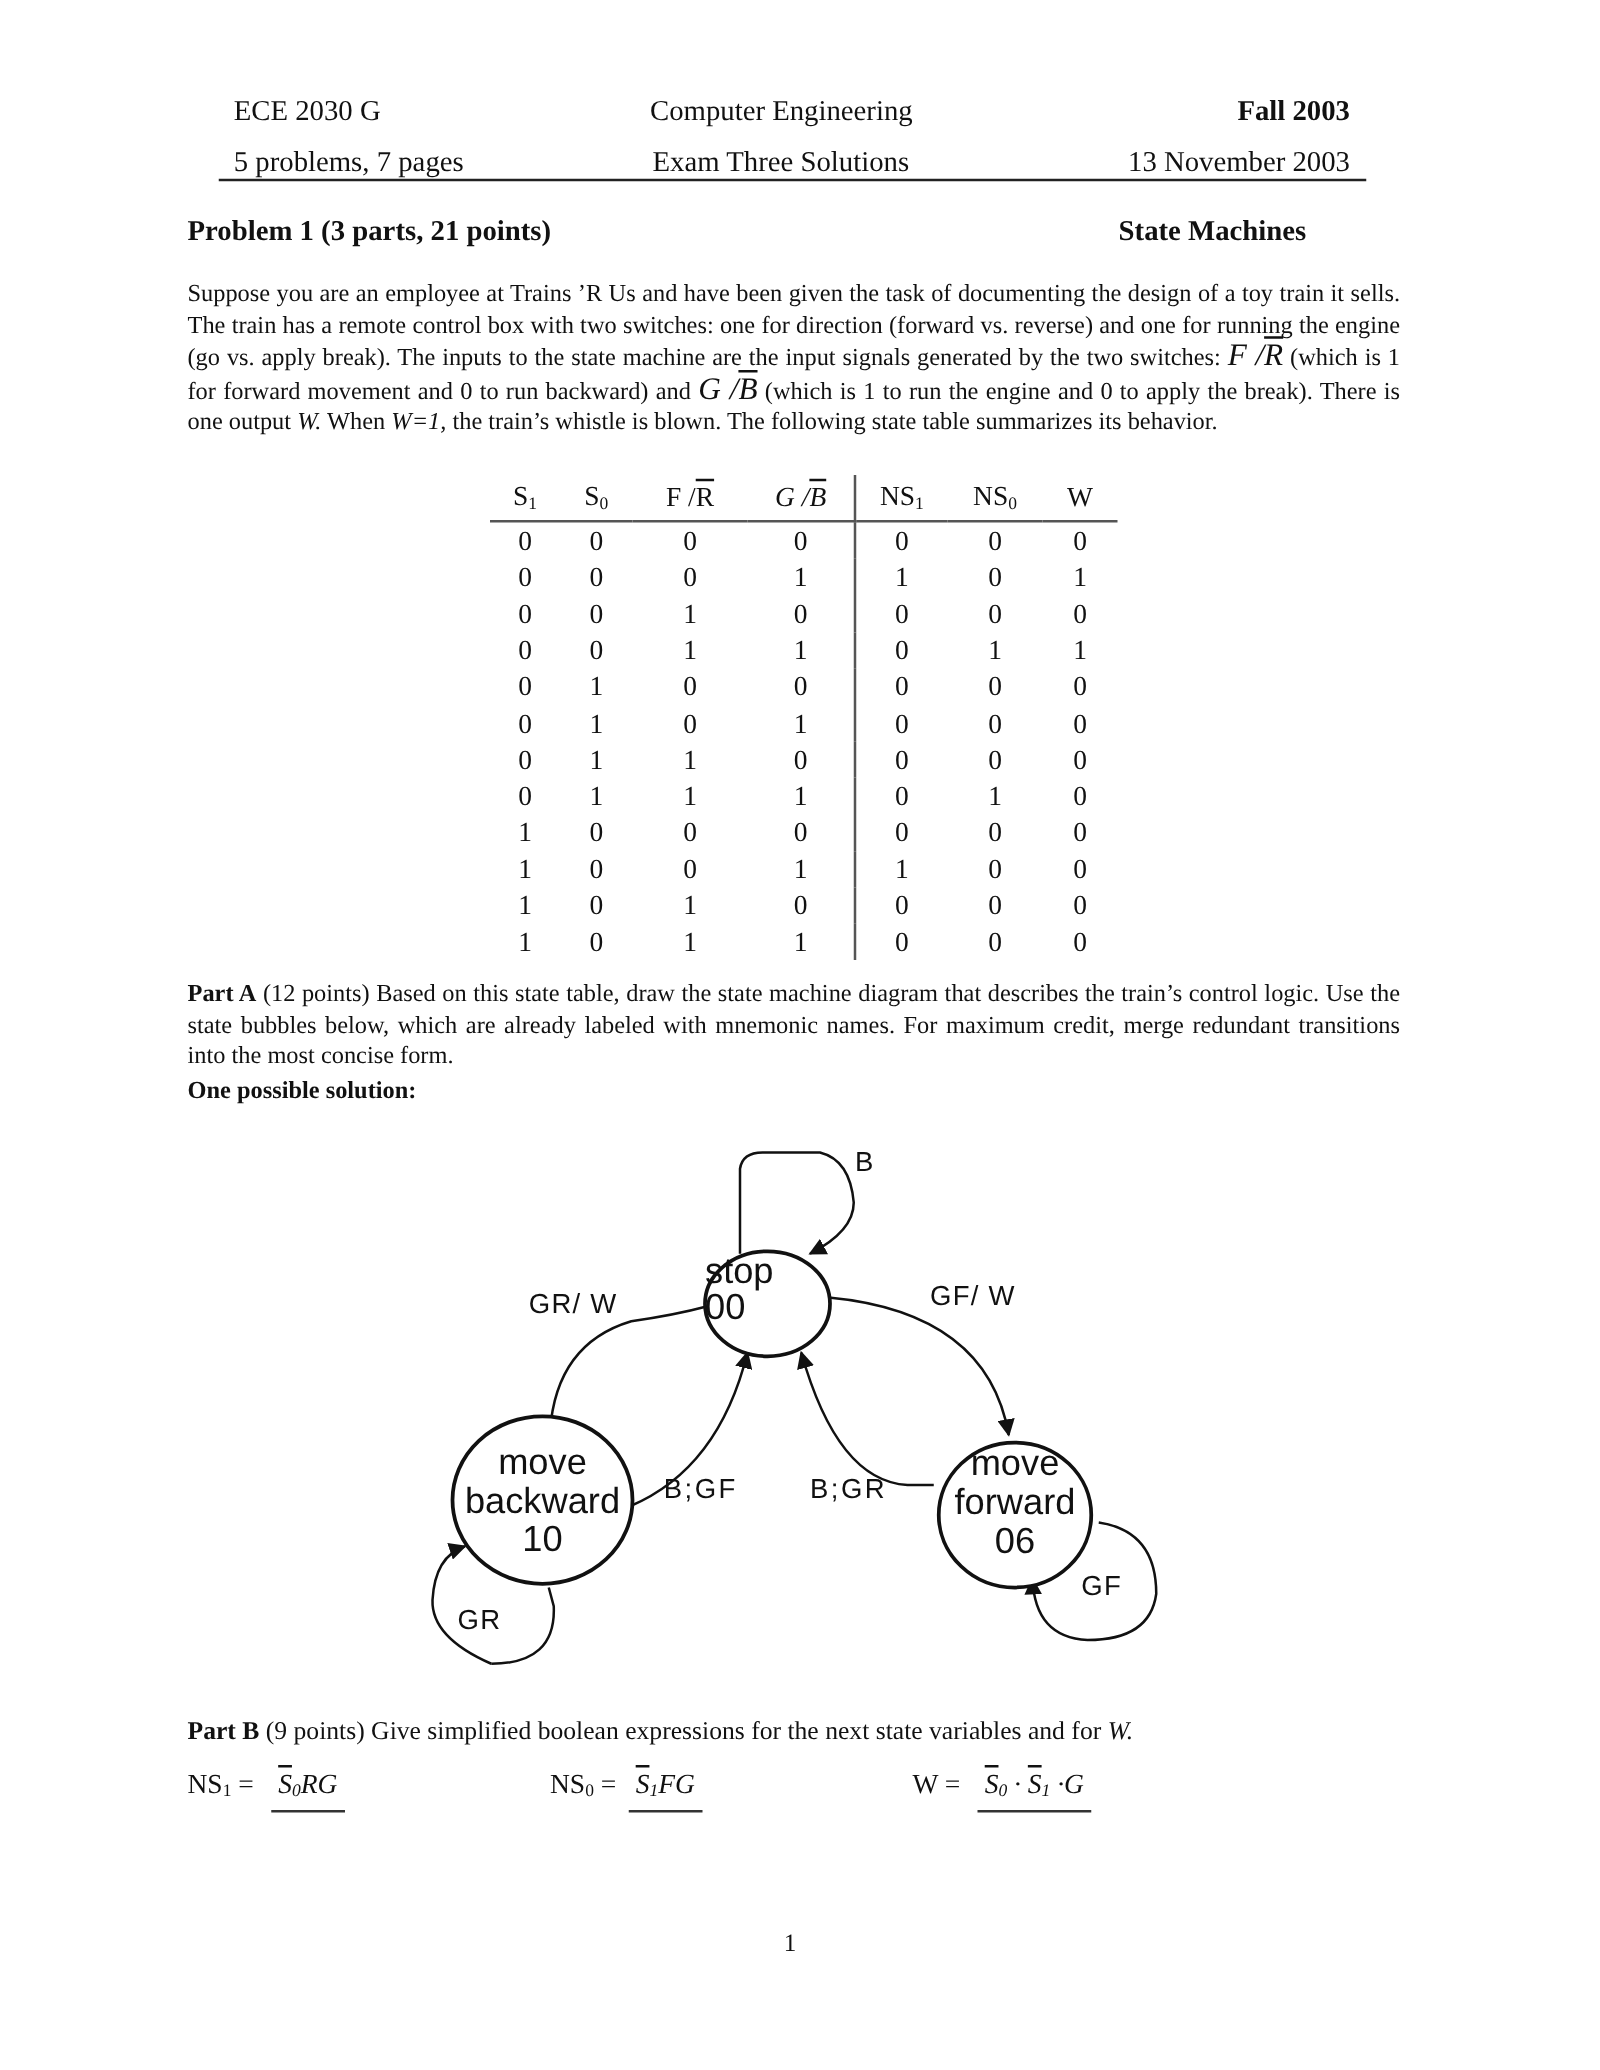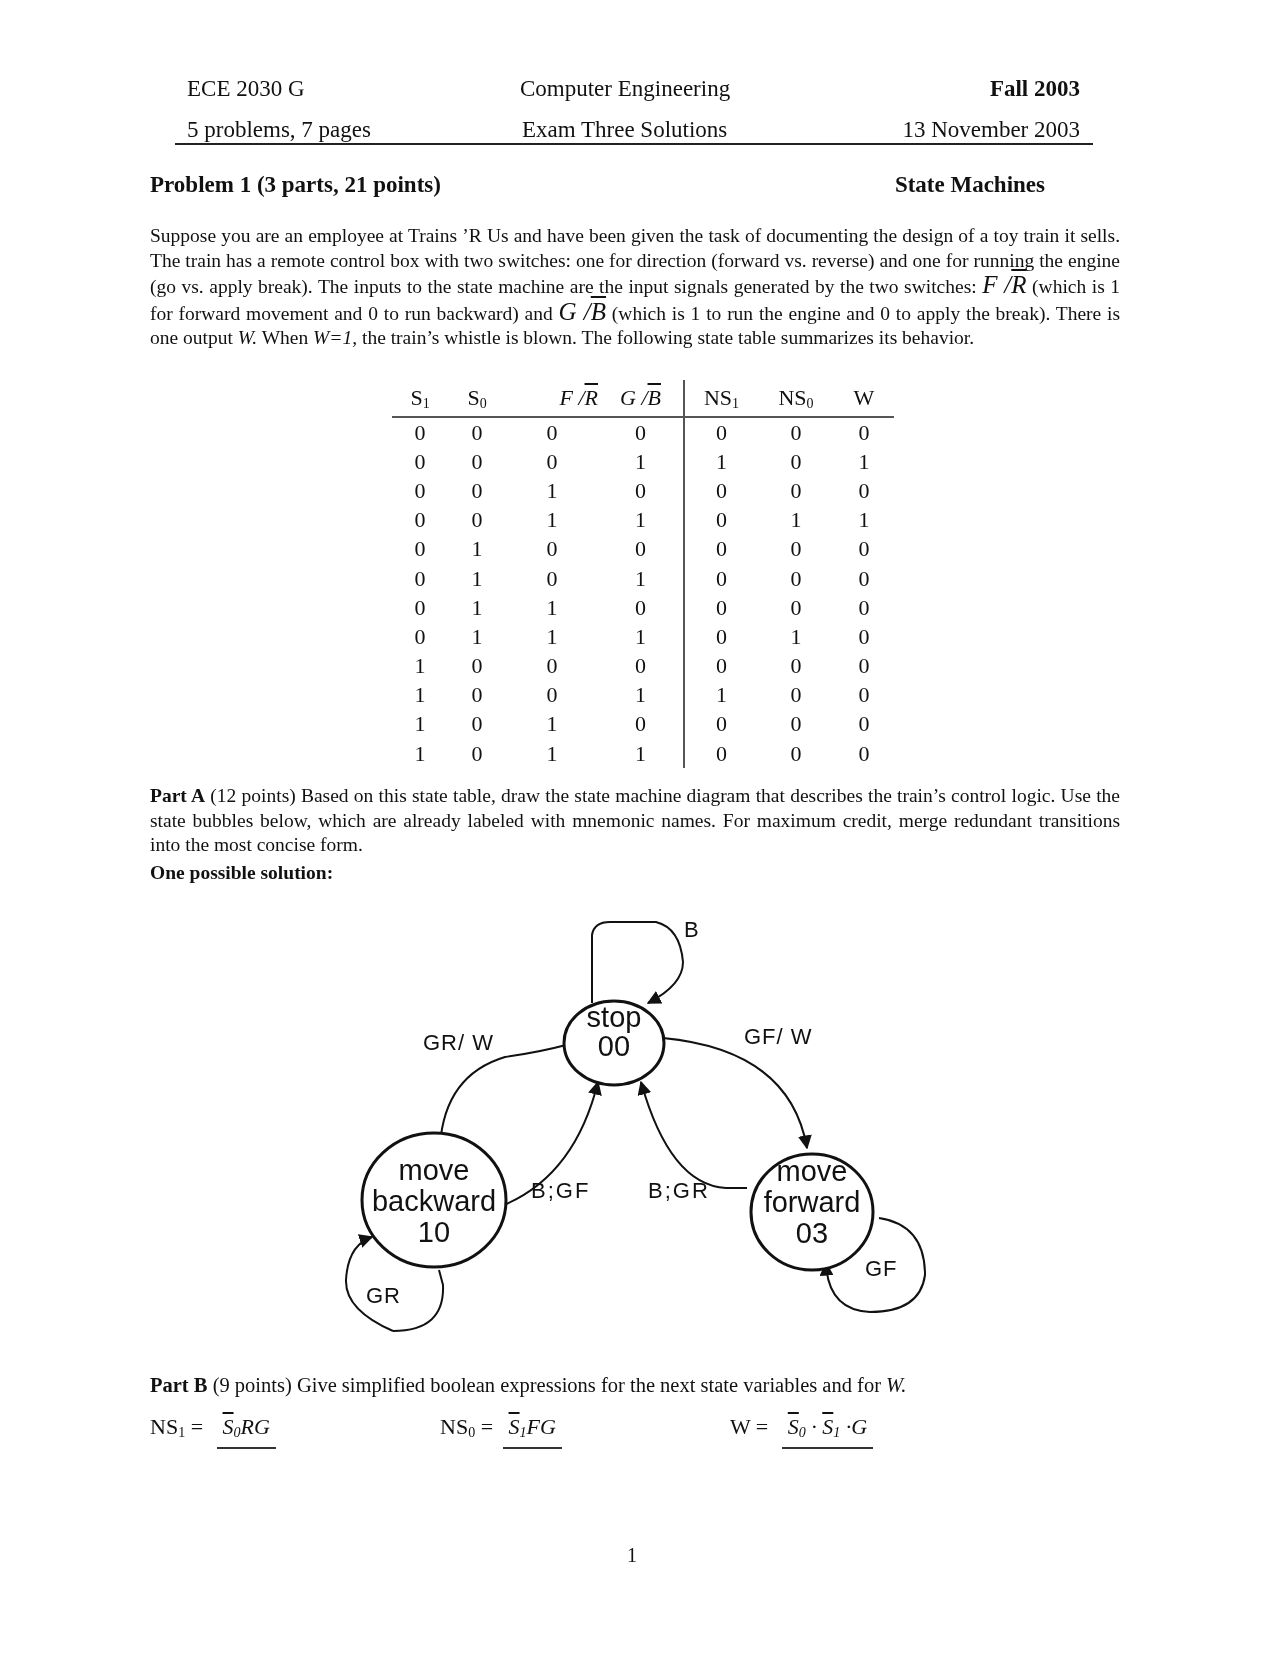--- a/index.html
+++ b/index.html
@@ -57,21 +57,21 @@
       <col style="width:92px">
       <col style="width:86px">
     <col style="width:74px">
       <col style="width:76px">
       <col style="width:60px">
   </colgroup>
   <thead>
     <tr>
       <th><span>S</span><span class="sub">1</span></th>
       <th><span>S</span><span class="sub">0</span></th>
-      <th style="font-style:italic;text-align:right;"><span>F /</span><span class="ovl">R</span></th>
+      <th style=""><span>F /</span><span class="ovl">R</span></th>
       <th class="sep" style="font-style:italic;"><span>G /</span><span class="ovl">B</span></th>
       <th><span>NS</span><span class="sub">1</span></th>
       <th><span>NS</span><span class="sub">0</span></th>
       <th>W</th>
     </tr>
   </thead>
   <tbody id="tbody">
       <tr>
         <td>0</td>
         <td>0</td>
@@ -211,33 +211,33 @@
     <path d="M 393 1331 Q 445 1331 443 1285 L 439 1270"></path>
 
     <path d="M 879 1218 Q 925 1225 925 1275 Q 920 1312 870 1312 Q 828 1310 826 1263" marker-end="url(#ah)"></path>
   </g>
 
   <ellipse cx="614" cy="1043" rx="50" ry="42" fill="#fff" stroke="#111" stroke-width="3"></ellipse>
   <ellipse cx="434" cy="1200" rx="72" ry="67" fill="#fff" stroke="#111" stroke-width="3"></ellipse>
   <ellipse cx="812" cy="1212" rx="61" ry="58" fill="#fff" stroke="#111" stroke-width="3"></ellipse>
 </svg>
 
-<div class="abs sans" style="left:564px;top:1003px;width:100px;text-align:center;font-size:29px;line-height:29px;">
+<div class="abs sans" style="left:564px;top:1003px;width:100px;text-align:left;font-size:29px;line-height:29px;">
   <div>stop</div>
   <div>00</div>
 </div>
 <div class="abs sans" style="left:360px;top:1155px;width:148px;text-align:center;font-size:29px;line-height:31px;">
   <div>move</div>
   <div>backward</div>
   <div>10</div>
 </div>
 <div class="abs sans" style="left:750px;top:1156px;width:124px;text-align:center;font-size:29px;line-height:31px;">
   <div>move</div>
   <div>forward</div>
-  <div>03</div>
+  <div>06</div>
 </div>
 
 <div class="abs sans" style="left:684px;top:917px;font-size:22px;">B</div>
 <div class="abs sans" style="left:423px;top:1030px;font-size:22px;letter-spacing:1px;">GR/ W</div>
 <div class="abs sans" style="left:744px;top:1024px;font-size:22px;letter-spacing:1px;">GF/ W</div>
 <div class="abs sans" style="left:531px;top:1178px;font-size:22px;letter-spacing:2px;">B;GF</div>
 <div class="abs sans" style="left:648px;top:1178px;font-size:22px;letter-spacing:2px;">B;GR</div>
 <div class="abs sans" style="left:366px;top:1283px;font-size:22px;letter-spacing:1px;">GR</div>
 <div class="abs sans" style="left:865px;top:1256px;font-size:22px;letter-spacing:1px;">GF</div>
 

